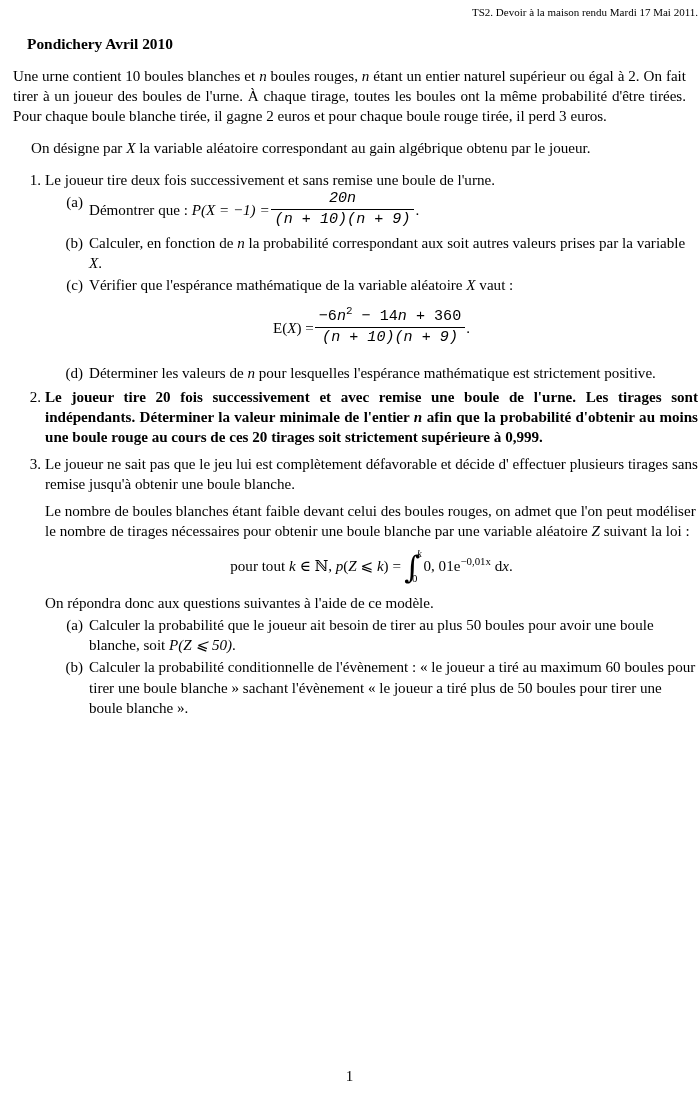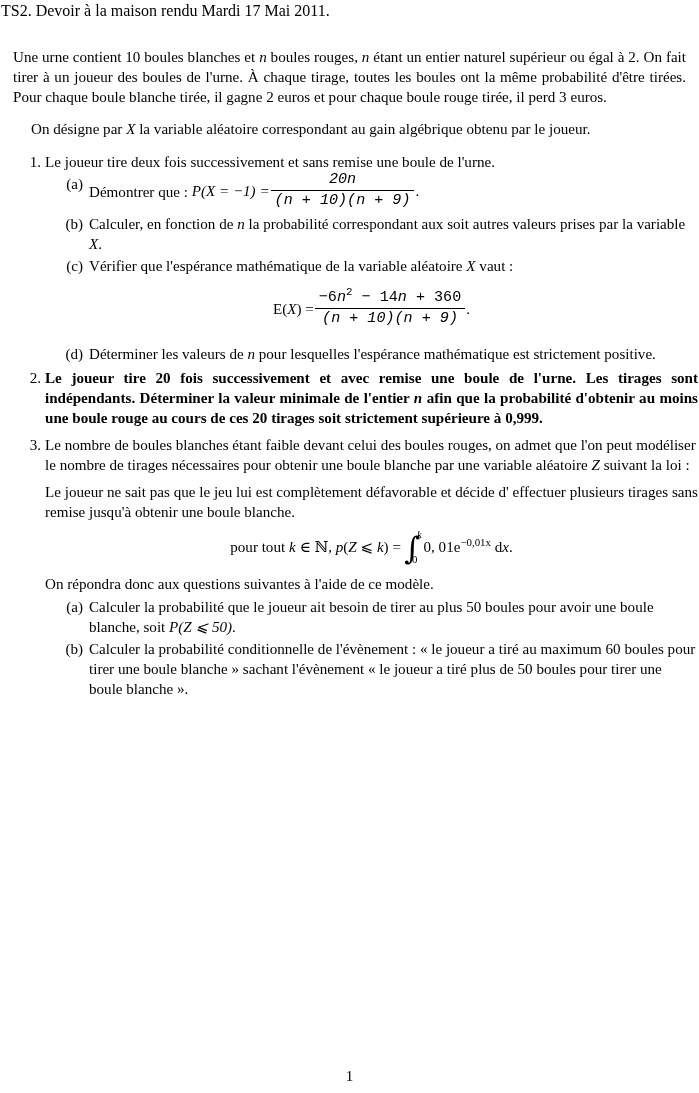--- a/index.html
+++ b/index.html
@@ -18,22 +18,23 @@
     overflow: hidden;
   }
   .page {
     position: relative;
     width: 699px;
     height: 1093px;
     box-sizing: border-box;
     padding: 0 1px;
   }
   .doc-header {
-    text-align: left;
-    font-size: 16px;
+    text-align: right;
+    font-size: 11px;
+    padding-top: 5px;
     padding-bottom: 14px;
   }
   .section-title {
     font-weight: bold;
     font-size: 15.4px;
     margin-left: 26px;
     margin-bottom: 3px;
   }
   p.body-par {
     margin: 12px;
@@ -168,20 +169,21 @@
     font-size: 15px;
   }
 </style>
 </head>
 <body>
 
 <div class="page">
 
   <div class="doc-header">TS2. Devoir à la maison rendu Mardi 17 Mai 2011.</div>
 
+  <div class="section-title">Pondichery Avril 2010</div>
 
   <p class="body-par"><span>Une urne contient 10 boules blanches et </span><span class="mi">n</span><span> boules rouges, </span><span class="mi">n</span><span> étant un entier naturel supérieur ou égal à 2. On fait tirer à un joueur des boules de l'urne. À chaque tirage, toutes les boules ont la même probabilité d'être tirées. Pour chaque boule blanche tirée, il gagne 2 euros et pour chaque boule rouge tirée, il perd 3 euros.</span></p>
 
   <p class="body-par indent"><span>On désigne par </span><span class="mi">X</span><span> la variable aléatoire correspondant au gain algébrique obtenu par le joueur.</span></p>
 
 
   <ol class="lvl1">
 
     <li>
       <span class="marker">1.</span>
@@ -217,23 +219,23 @@
 
     <li>
       <span class="marker">2.</span>
       <span class="body-par" style="display:block; text-align:justify;font-weight:bold;"><span>Le joueur tire 20 fois successivement et avec remise une boule de l'urne. Les tirages sont indépendants. Déterminer la valeur minimale de l'entier </span><span class="mi">n</span><span> afin que la probabilité d'obtenir au moins une boule rouge au cours de ces 20 tirages soit strictement supérieure à 0,999.</span></span>
     </li>
 
     <li>
       <span class="marker">3.</span>
 
 
+      <div class="par-block body-par">Le joueur ne sait pas que le jeu lui est complètement défavorable et décide d' effectuer plusieurs tirages sans remise jusqu'à obtenir une boule blanche.</div>
+
       <div class="par-block body-par"><span>Le nombre de boules blanches étant faible devant celui des boules rouges, on admet que l'on peut modéliser le nombre de tirages nécessaires pour obtenir une boule blanche par une variable aléatoire </span><span class="mi">Z</span><span> suivant la loi :</span></div>
-
-      <div class="par-block body-par">Le joueur ne sait pas que le jeu lui est complètement défavorable et décide d' effectuer plusieurs tirages sans remise jusqu'à obtenir une boule blanche.</div>
 
       <div class="display-math math"><span class="mn">pour tout </span><span class="mi">k</span><span class="mn"> ∈ </span><span class="bbN">ℕ</span><span class="mn">, </span><span class="mi">p</span><span class="mn">(</span><span class="mi">Z</span><span class="mn"> ⩽ </span><span class="mi">k</span><span class="mn">) =</span><span class="integral"><span class="sign">∫</span><span class="limits"><span class="up">k</span><span class="lo">0</span></span></span><span class="mn">0, 01e</span><sup class="expn">−0,01x</sup><span class="mn"> d</span><span class="mi">x</span><span class="mn">.</span></div>
 
       <div class="par-block body-par">On répondra donc aux questions suivantes à l'aide de ce modèle.</div>
 
       <ol class="lvl2">
         <li>
           <span class="marker">(a)</span>
           <span>Calculer la probabilité que le joueur ait besoin de tirer au plus 50 boules pour avoir une boule blanche, soit </span><span class="mi inline-math">P(Z ⩽ 50)</span><span>.</span>
         </li>

